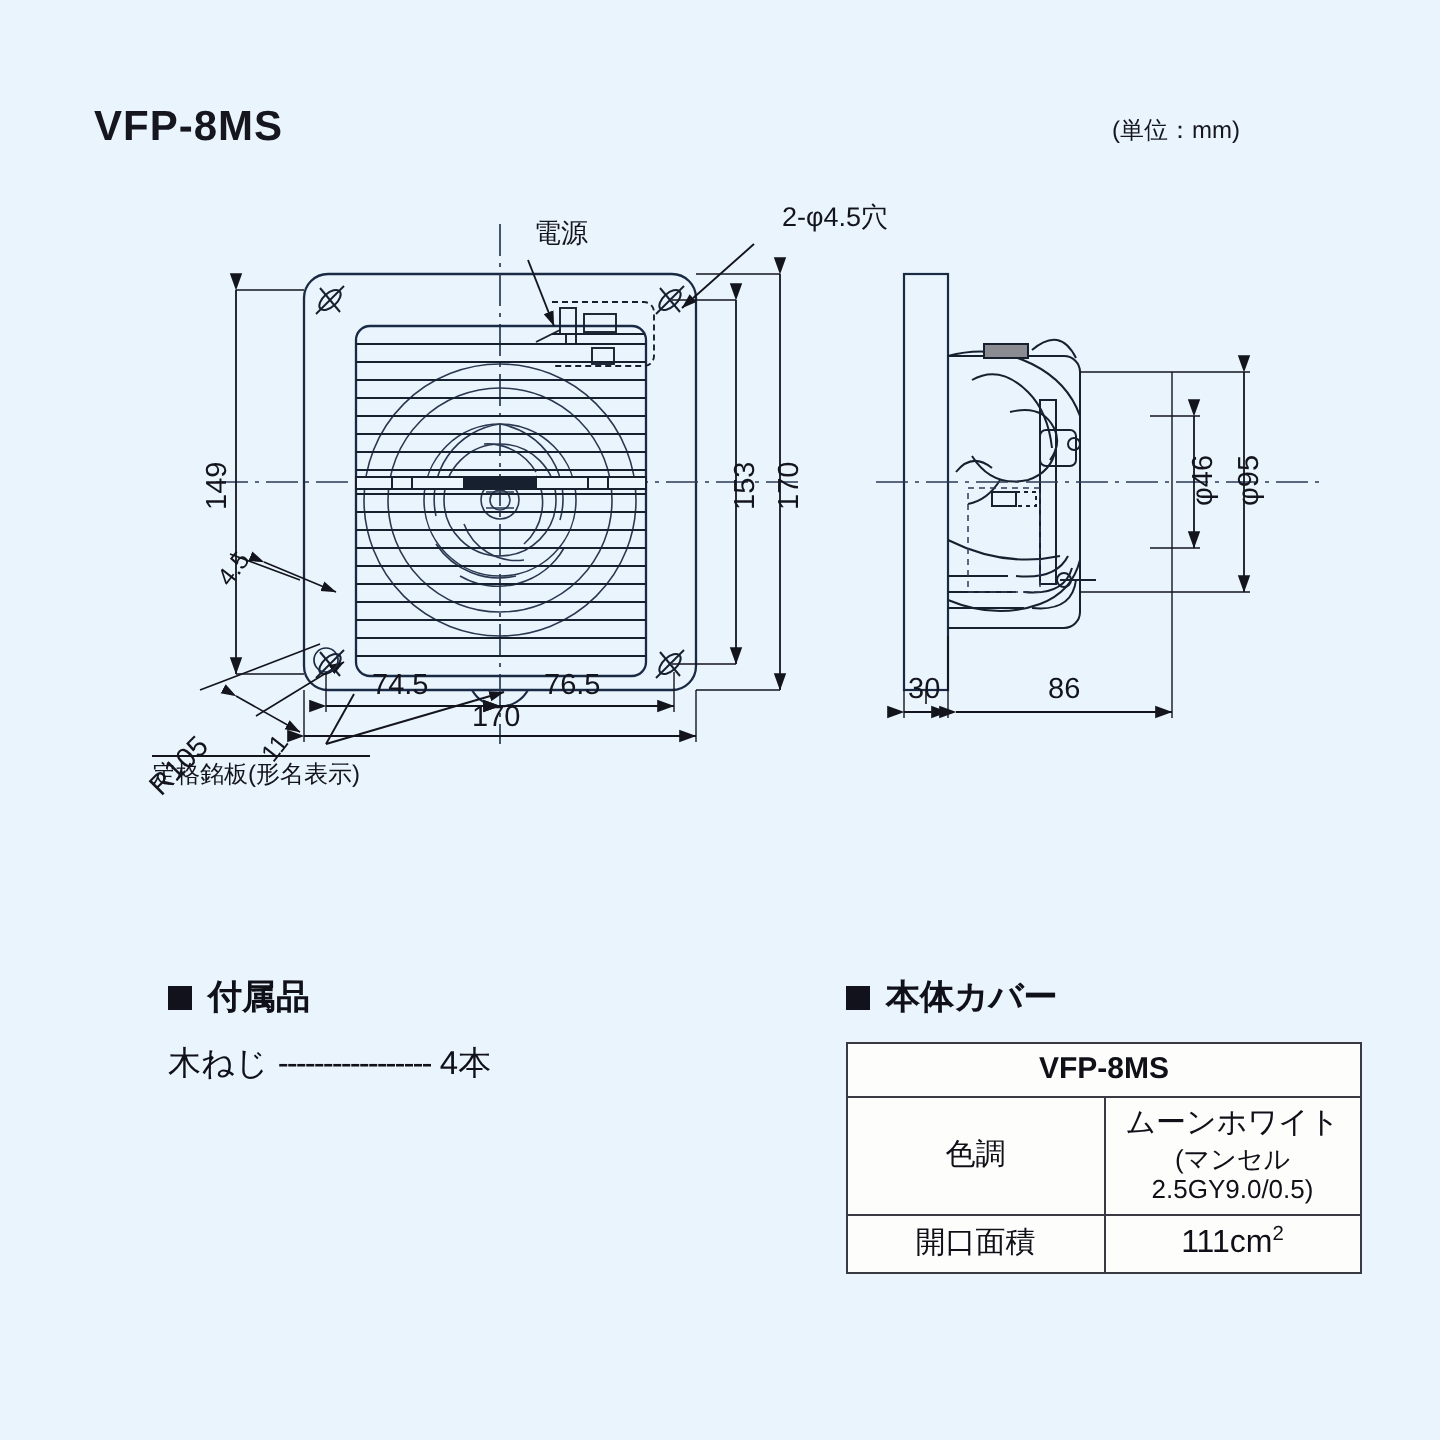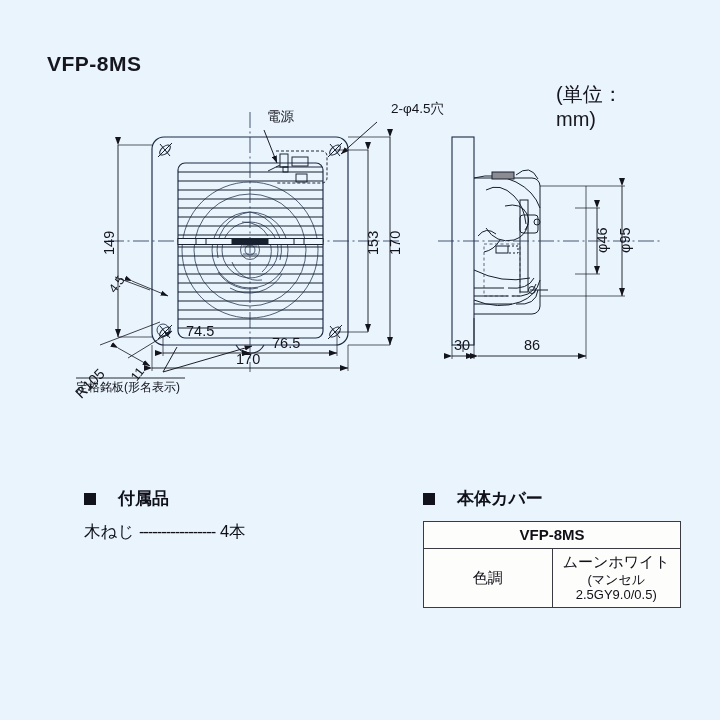--- a/index.html
+++ b/index.html
@@ -17,39 +17,39 @@
   .abs{position:absolute;}
 
   
   #model-title{
     left:47px;top:52px;
     font-size:21px;font-weight:bold;letter-spacing:.5px;
     color:#16161f;
   }
   #unit-note{
     left:556px;top:57px;
-    font-size:20px;color:#16161f;margin-top:24px;
+    font-size:12px;color:#16161f;
   }
 
   
   .dim{
     font-size:14.5px;color:#14141c;white-space:nowrap;
     font-family:"Liberation Sans","DejaVu Sans",sans-serif;
   }
   .dim.sm{font-size:12.5px;}
   .lbl{font-size:13.5px;color:#14141c;white-space:nowrap;}
   .rot90{transform:rotate(-90deg);transform-origin:left top;}
   .rot45{transform:rotate(-45deg);transform-origin:left top;}
   .rot55{transform:rotate(-52deg);transform-origin:left top;}
 
   
   #accessories{left:84px;top:487px;width:300px;}
   .sec-head{
     font-size:17px;font-weight:bold;color:#101019;
-    display:flex;align-items:center;gap:18px;margin-bottom:11px;
+    display:flex;align-items:center;gap:4px;margin-bottom:11px;
   }
   .sq{display:inline-block;width:12px;height:12px;background:#12121c;margin-right:4px;}
   .acc-row{
     font-size:16.5px;color:#101019;white-space:nowrap;
     margin-bottom:9px;letter-spacing:0px;
   }
   .lead{letter-spacing:-1px;}
 
   #cover-sec{left:423px;top:487px;width:262px;}
   table.spec{
@@ -289,21 +289,21 @@
   <div class="abs dim sm rot55" style="left:106px;top:287px;">4.5</div>
 
   <div class="abs dim rot45" style="left:72px;top:390px;">R105</div>
 
   <div class="abs dim sm rot55" style="left:128px;top:375px;">11</div>
 
   <div class="abs dim rot90" style="left:365px;top:255px;">153</div>
 
   <div class="abs dim rot90" style="left:387px;top:255px;">170</div>
 
-  <div class="abs dim" style="left:186px;top:323px;">74.5</div>
+  <div class="abs dim" style="left:186px;top:335px;">74.5</div>
 
   <div class="abs dim" style="left:272px;top:335px;">76.5</div>
 
   <div class="abs dim" style="left:236px;top:351px;">170</div>
 
   <div class="abs dim rot90" style="left:594px;top:253px;">φ46</div>
 
   <div class="abs dim rot90" style="left:617px;top:253px;">φ95</div>
 
   <div class="abs dim" style="left:454px;top:337px;">30</div>
@@ -335,17 +335,23 @@
         <tr>
           <td class="hdr" colspan="2">VFP-8MS</td>
         </tr>
         <tr>
           <td class="key">色調</td>
           <td class="val">
             <div>ムーンホワイト</div>
             <div class="mns">(マンセル2.5GY9.0/0.5)</div>
           </td>
         </tr>
+        <tr>
+          <td class="key">開口面積</td>
+          <td class="val">
+            <span style="font-size:16px;">111cm</span><sup>2</sup>
+          </td>
+        </tr>
       </tbody>
     </table>
   </div>
 
 </div>
 
 </body></html>

